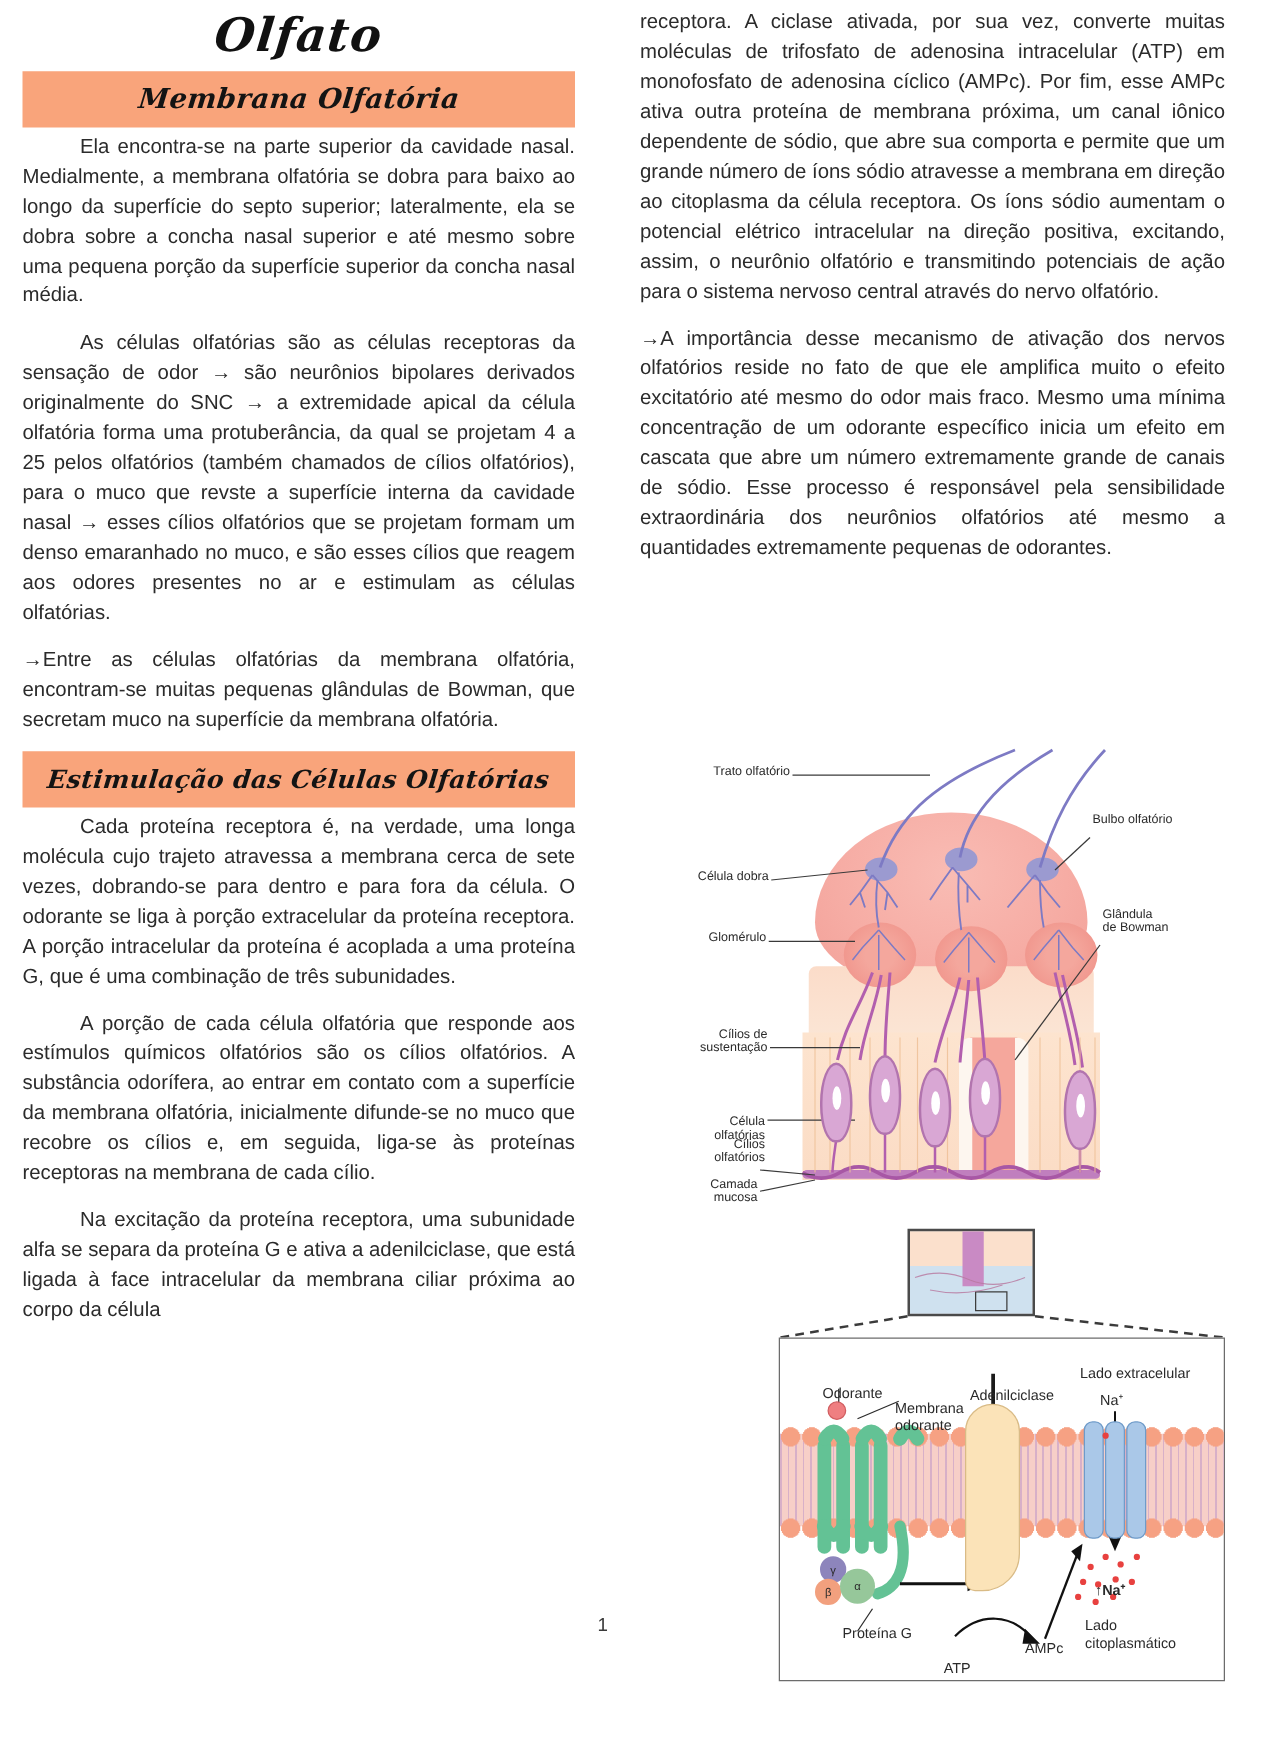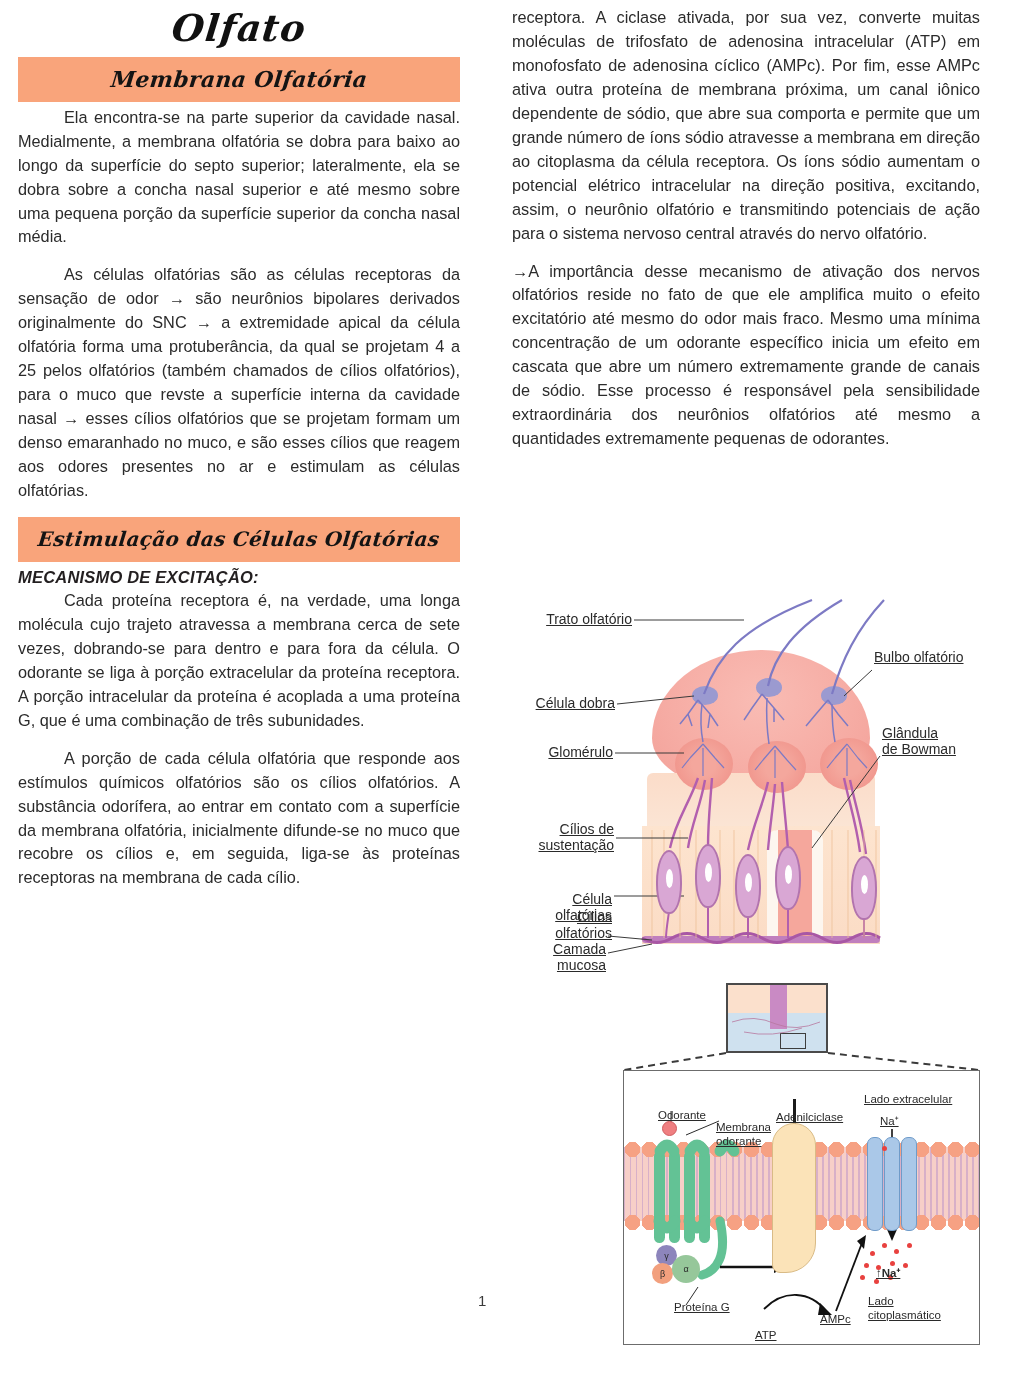--- a/index.html
+++ b/index.html
@@ -78,25 +78,24 @@
     left:478px; top:1292px;
     font-size:15px;
     color:#3a3a3a;
   }
 
   
   .fig1 { position:absolute; left:512px; top:608px; width:470px; height:355px; }
 
   .fig1 .lbl {
     position:absolute;
-    font-size:14px;
+    font-size:10px;
     line-height:1.14;
     color:#2a2a2a;
     white-space:nowrap;
-    text-decoration:underline;
   }
   .fig1 .lbl.r { text-align:right; }
 
   
   .bulb {
     position:absolute; left:140px; top:42px; width:218px; height:142px;
     background:radial-gradient(ellipse at 50% 35%, #f9bcb4 0%, #f6aca4 60%, #f2a098 100%);
     border-radius:50% 50% 44% 44% / 62% 62% 38% 38%;
   }
   .epi {
@@ -148,21 +147,21 @@
   .inset .tiny {
     position:absolute; left:52px; top:48px; width:26px; height:16px;
     border:1.5px solid #3d3d3d;
   }
 
   
   .fig2 {
     position:absolute; left:623px; top:1070px; width:357px; height:275px;
     border:1.5px solid #6c6c6c; background:#ffffff;
   }
-  .fig2 .lbl { position:absolute; font-size:11.5px; color:#2a2a2a; line-height:1.18; white-space:nowrap;text-decoration:underline; }
+  .fig2 .lbl { position:absolute; font-size:11.5px; color:#2a2a2a; line-height:1.18; white-space:nowrap; }
   .fig2 .bold { font-weight:700; }
 
   .bilayer {
     position:absolute; left:0; top:76px; width:100%; height:74px;
     background:
       repeating-linear-gradient(90deg, rgba(190,150,200,.55) 0 1.5px, rgba(255,255,255,0) 1.5px 6px),
       linear-gradient(#f7cfc8, #f7cfc8);
   }
   .headrow {
     position:absolute; left:0; width:100%; height:17px;
@@ -212,29 +211,30 @@
   <div class="col-left">
 
     <div class="doc-title">Olfato</div>
 
     <div class="banner">
       <span class="banner-text">Membrana Olfatória</span>
     </div>
 
     <p class="body indent">Ela encontra-se na parte superior da cavidade nasal. Medialmente, a membrana olfatória se dobra para baixo ao longo da superfície do septo superior; lateralmente, ela se dobra sobre a concha nasal superior e até mesmo sobre uma pequena porção da superfície superior da concha nasal média.</p>
     <p class="body indent">As células olfatórias são as células receptoras da sensação de odor → são neurônios bipolares derivados originalmente do SNC → a extremidade apical da célula olfatória forma uma protuberância, da qual se projetam 4 a 25 pelos olfatórios (também chamados de cílios olfatórios), para o muco que revste a superfície interna da cavidade nasal → esses cílios olfatórios que se projetam formam um denso emaranhado no muco, e são esses cílios que reagem aos odores presentes no ar e estimulam as células olfatórias.</p>
+    <p class="body arrow tight">→Entre as células olfatórias da membrana olfatória, encontram-se muitas pequenas glândulas de Bowman, que secretam muco na superfície da membrana olfatória.</p>
 
     <div class="banner small">
       <span class="banner-text">Estimulação das Células Olfatórias</span>
     </div>
 
-    <div class="sub-head">MECANISMO DE EXCITAÇÃO:</div>
 
     <p class="body indent">Cada proteína receptora é, na verdade, uma longa molécula cujo trajeto atravessa a membrana cerca de sete vezes, dobrando-se para dentro e para fora da célula. O odorante se liga à porção extracelular da proteína receptora. A porção intracelular da proteína é acoplada a uma proteína G, que é uma combinação de três subunidades.</p>
     <p class="body indent">A porção de cada célula olfatória que responde aos estímulos químicos olfatórios são os cílios olfatórios. A substância odorífera, ao entrar em contato com a superfície da membrana olfatória, inicialmente difunde-se no muco que recobre os cílios e, em seguida, liga-se às proteínas receptoras na membrana de cada cílio.</p>
+    <p class="body indent">Na excitação da proteína receptora, uma subunidade alfa se separa da proteína G e ativa a adenilciclase, que está ligada à face intracelular da membrana ciliar próxima ao corpo da célula</p>
   </div>
 
   <div class="col-right">
     <p class="body" style="margin-top:6px">receptora. A ciclase ativada, por sua vez, converte muitas moléculas de trifosfato de adenosina intracelular (ATP) em monofosfato de adenosina cíclico (AMPc). Por fim, esse AMPc ativa outra proteína de membrana próxima, um canal iônico dependente de sódio, que abre sua comporta e permite que um grande número de íons sódio atravesse a membrana em direção ao citoplasma da célula receptora. Os íons sódio aumentam o potencial elétrico intracelular na direção positiva, excitando, assim, o neurônio olfatório e transmitindo potenciais de ação para o sistema nervoso central através do nervo olfatório.</p>
     <p class="body arrow">→A importância desse mecanismo de ativação dos nervos olfatórios reside no fato de que ele amplifica muito o efeito excitatório até mesmo do odor mais fraco. Mesmo uma mínima concentração de um odorante específico inicia um efeito em cascata que abre um número extremamente grande de canais de sódio. Esse processo é responsável pela sensibilidade extraordinária dos neurônios olfatórios até mesmo a quantidades extremamente pequenas de odorantes.</p>
   </div>
 
   <div class="fig1">
 
     <div class="bulb"></div>

